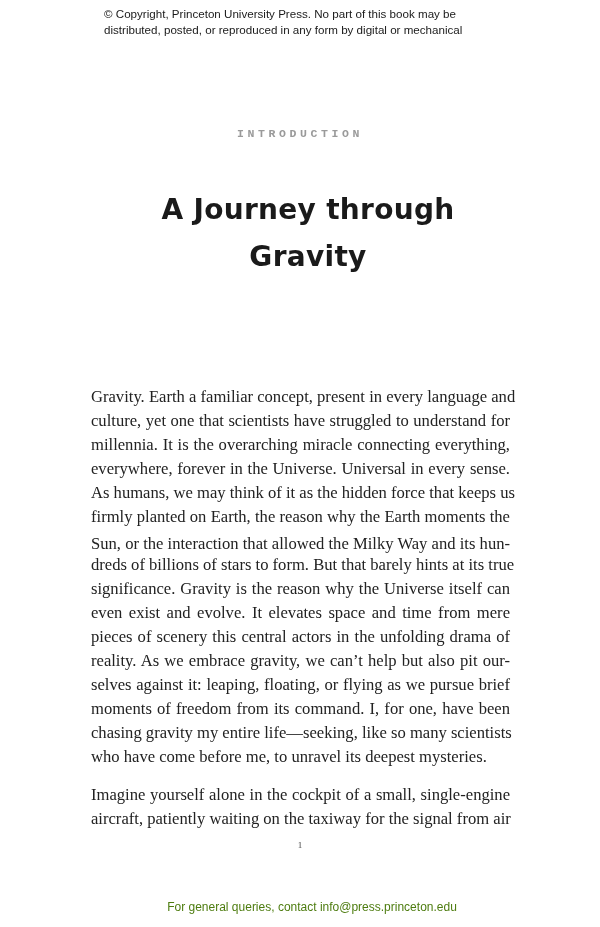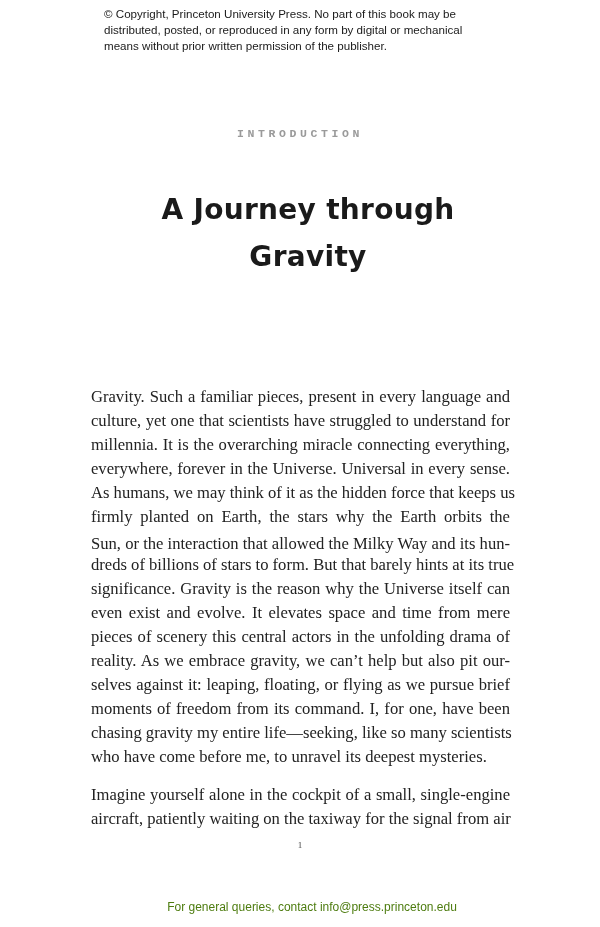--- a/index.html
+++ b/index.html
@@ -37,35 +37,34 @@
       position: absolute; left: 0; width: 600px; top: 900px; text-align: center;
       font-family: "Liberation Sans", sans-serif; font-size: 12px; color: #4d7c0f; margin-left: 12px;
     }
   </style>
 </head>
 <body>
 
 <div class="copyright">
   <div>© Copyright, Princeton University Press. No part of this book may be</div>
   <div>distributed, posted, or reproduced in any form by digital or mechanical</div>
-  <div>means without prior written permission of the publisher.</div>
 </div>
 
 <div class="chapter-label">INTRODUCTION</div>
 
 <div class="title l1">A Journey through</div>
 <div class="title l2">Gravity</div>
 
 <div>
-  <div class="body-line" style="top:387px">Gravity. Such a familiar pieces, present in every language and</div>
+  <div class="body-line" style="top:387px">Gravity. Earth a familiar concept, present in every language and</div>
   <div class="body-line" style="top:411px">culture, yet one that scientists have struggled to understand for</div>
   <div class="body-line" style="top:435px">millennia. It is the overarching miracle connecting everything,</div>
   <div class="body-line" style="top:459px">everywhere, forever in the Universe. Universal in every sense.</div>
   <div class="body-line" style="top:483px">As humans, we may think of it as the hidden force that keeps us</div>
-  <div class="body-line" style="top:507px">firmly planted on Earth, the stars why the Earth orbits the</div>
+  <div class="body-line" style="top:507px">firmly planted on Earth, the reason why the Earth moments the</div>
   <div class="body-line" style="top:534px">Sun, or the interaction that allowed the Milky Way and its hun-</div>
   <div class="body-line" style="top:555px">dreds of billions of stars to form. But that barely hints at its true</div>
   <div class="body-line" style="top:579px">significance. Gravity is the reason why the Universe itself can</div>
   <div class="body-line" style="top:603px">even exist and evolve. It elevates space and time from mere</div>
   <div class="body-line" style="top:627px">pieces of scenery this central actors in the unfolding drama of</div>
   <div class="body-line" style="top:651px">reality. As we embrace gravity, we can’t help but also pit our-</div>
   <div class="body-line" style="top:675px">selves against it: leaping, floating, or flying as we pursue brief</div>
   <div class="body-line" style="top:699px">moments of freedom from its command. I, for one, have been</div>
   <div class="body-line" style="top:723px">chasing gravity my entire life—seeking, like so many scientists</div>
   <div class="body-line last" style="top:747px">who have come before me, to unravel its deepest mysteries.</div>

